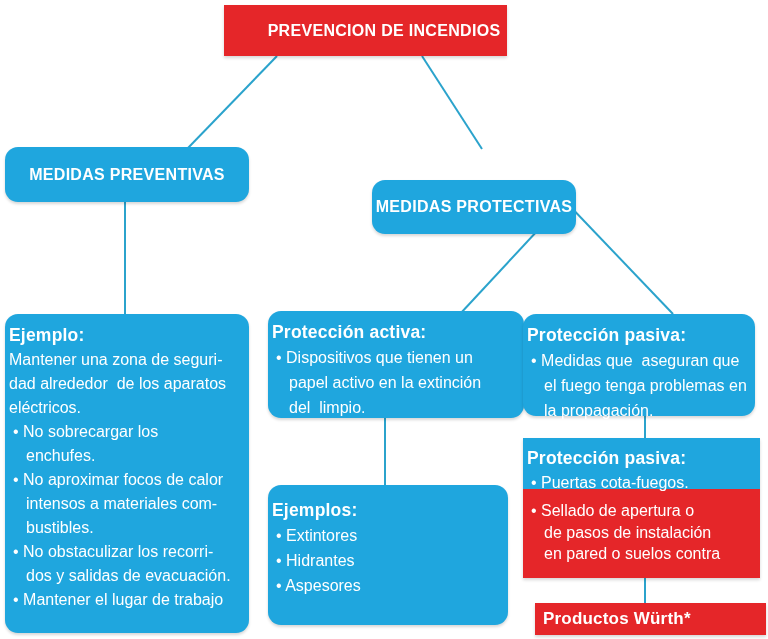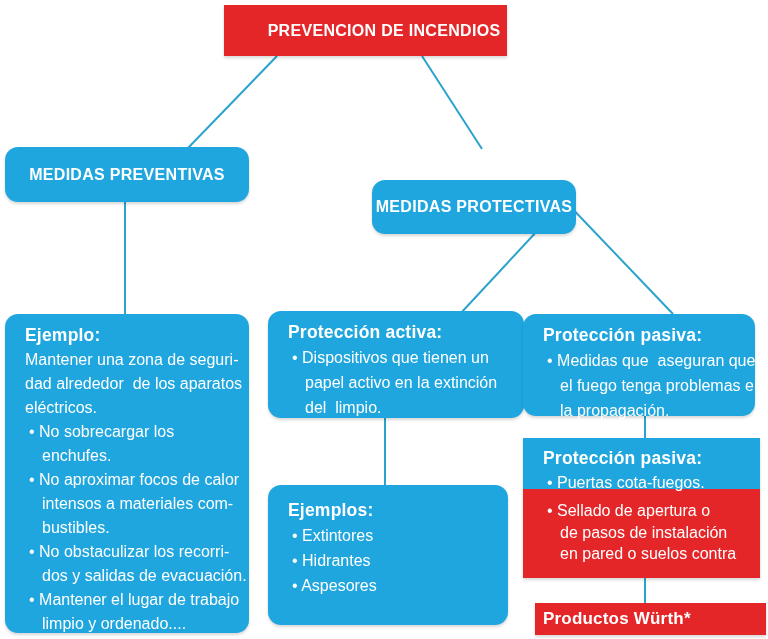--- a/index.html
+++ b/index.html
@@ -23,21 +23,21 @@
     color:var(--text);
     box-shadow:0 2px 3px rgba(0,0,0,0.16);
   }
   .blue{background:var(--blue);border-radius:13px;}
   .redbg{background:var(--red);}
   .hdr{
     display:flex;align-items:center;justify-content:center;
     font-weight:bold;font-size:16px;letter-spacing:0.3px;
     text-align:center;
   }
-  .content{padding:9px 0 0 20px;}
+  .content{padding:9px 0 0 4px;}
   .box-title{
     font-weight:bold;font-size:17.5px;line-height:25px;
     letter-spacing:0.2px;
   }
   .ln{white-space:pre;font-size:16px;line-height:24px;}
   .lh25 .ln{line-height:25px;}
   .b{padding-left:4px;}
   .c{padding-left:17px;}
   
   .split-top{position:absolute;left:0;top:0;right:0;height:51px;background:var(--blue);}
@@ -85,21 +85,20 @@
       <div class="ln">dad alrededor  de los aparatos</div>
       <div class="ln">eléctricos.</div>
       <div class="ln b">• No sobrecargar los</div>
       <div class="ln c">enchufes.</div>
       <div class="ln b">• No aproximar focos de calor</div>
       <div class="ln c">intensos a materiales com-</div>
       <div class="ln c">bustibles.</div>
       <div class="ln b">• No obstaculizar los recorri-</div>
       <div class="ln c">dos y salidas de evacuación.</div>
       <div class="ln b">• Mantener el lugar de trabajo</div>
-      <div class="ln c">limpio y ordenado....</div>
     </div>
   </div>
 
   <div class="box blue lh25" style="left:268px;top:311px;width:256px;height:107px;">
     <div class="content">
       <div class="box-title">Protección activa:</div>
       <div class="ln b">• Dispositivos que tienen un</div>
       <div class="ln c">papel activo en la extinción</div>
       <div class="ln c">del  limpio.</div>
     </div>

